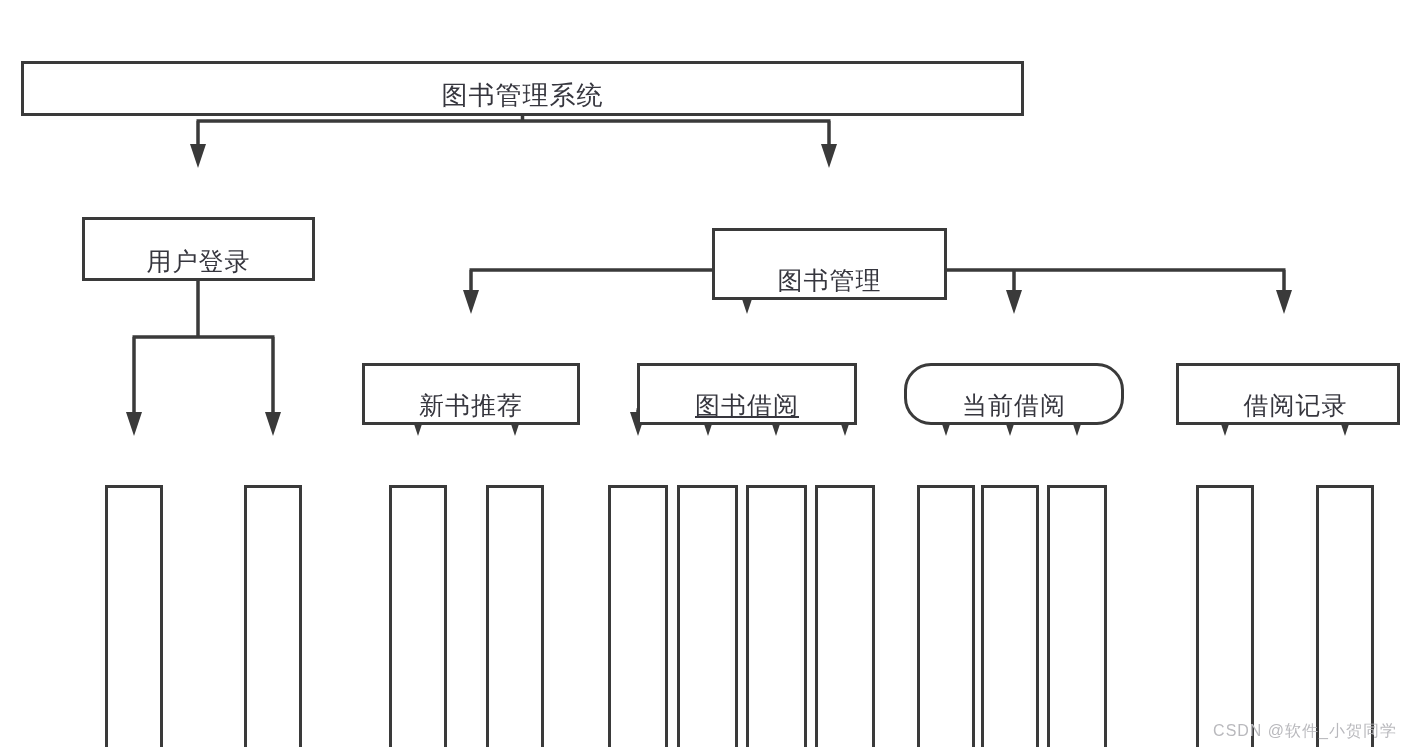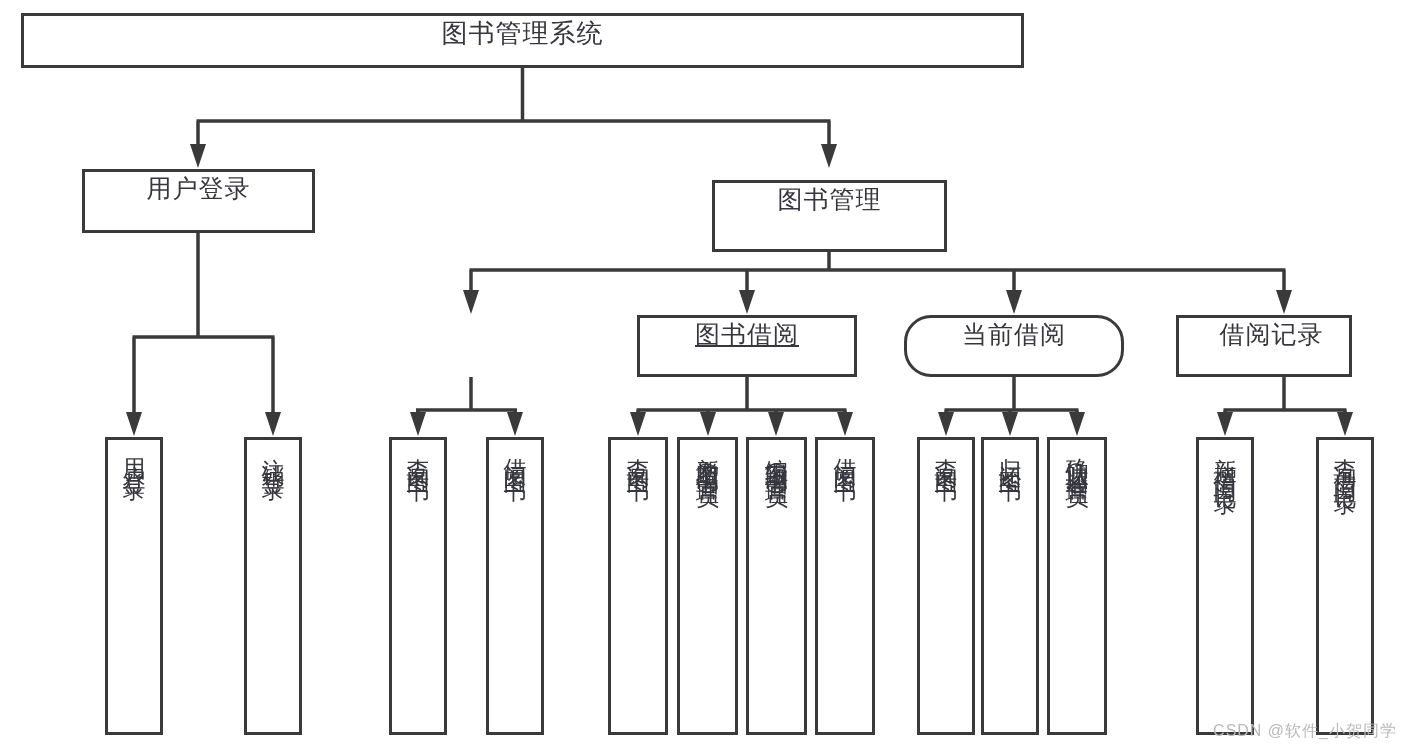--- a/index.html
+++ b/index.html
@@ -5,22 +5,23 @@
   * { margin:0; padding:0; box-sizing:border-box; }
   html,body { background:#ffffff; }
   body {
     width:1405px; height:747px; position:relative; overflow:hidden;
     font-family:"Liberation Sans", sans-serif;
   }
   .stage { position:absolute; left:0; top:0; width:1405px; height:747px; }
   svg.wires { position:absolute; left:0; top:0; }
   .node {
     position:absolute; background:#ffffff; border:3px solid #3a3a3a;
-    display:flex; align-items:flex-start; justify-content:center;
+    display:flex; align-items:flex-end; justify-content:center;
     color:#36363e;
+    margin-top:48px;
   }
   .h-box { font-size:25px; letter-spacing:1px; white-space:nowrap; }
   .root-box { font-size:26px; }
   .v-box { font-size:23px; }
   .vtext {
     writing-mode:vertical-rl; letter-spacing:7px; line-height:1;
     white-space:nowrap;
   }
   .vtext.long { letter-spacing:4px; }
   .watermark {
@@ -101,27 +102,30 @@
     <span>图书管理系统</span>
   </div>
 
   <div class="node h-box" style="left:82px; top:169px; width:233px; height:64px;">
     <span>用户登录</span>
   </div>
   <div class="node h-box" style="left:712px; top:180px; width:235px; height:72px;">
     <span>图书管理</span>
   </div>
 
+  <div class="node h-box" style="left:362px; top:315px; width:218px; height:62px;">
+    <span>新书推荐</span>
+  </div>
   <div class="node h-box" style="left:637px; top:315px; width:220px; height:62px;text-decoration:underline;">
     <span>图书借阅</span>
   </div>
   <div class="node h-box" style="left:904px; top:315px; width:220px; height:62px;border-radius:27px;">
     <span>当前借阅</span>
   </div>
-  <div class="node h-box" style="left:1176px; top:315px; width:176px; height:62px;padding-left:15px;">
+  <div class="node h-box" style="left:1176px; top:315px; width:224px; height:62px;padding-left:15px;">
     <span>借阅记录</span>
   </div>
 
   <div class="node v-box" style="left:105px; top:437px; width:58px; height:298px;">
     <span class="vtext">用户登录</span>
   </div>
   <div class="node v-box" style="left:244px; top:437px; width:58px; height:298px;">
     <span class="vtext">注销登录</span>
   </div>
 

